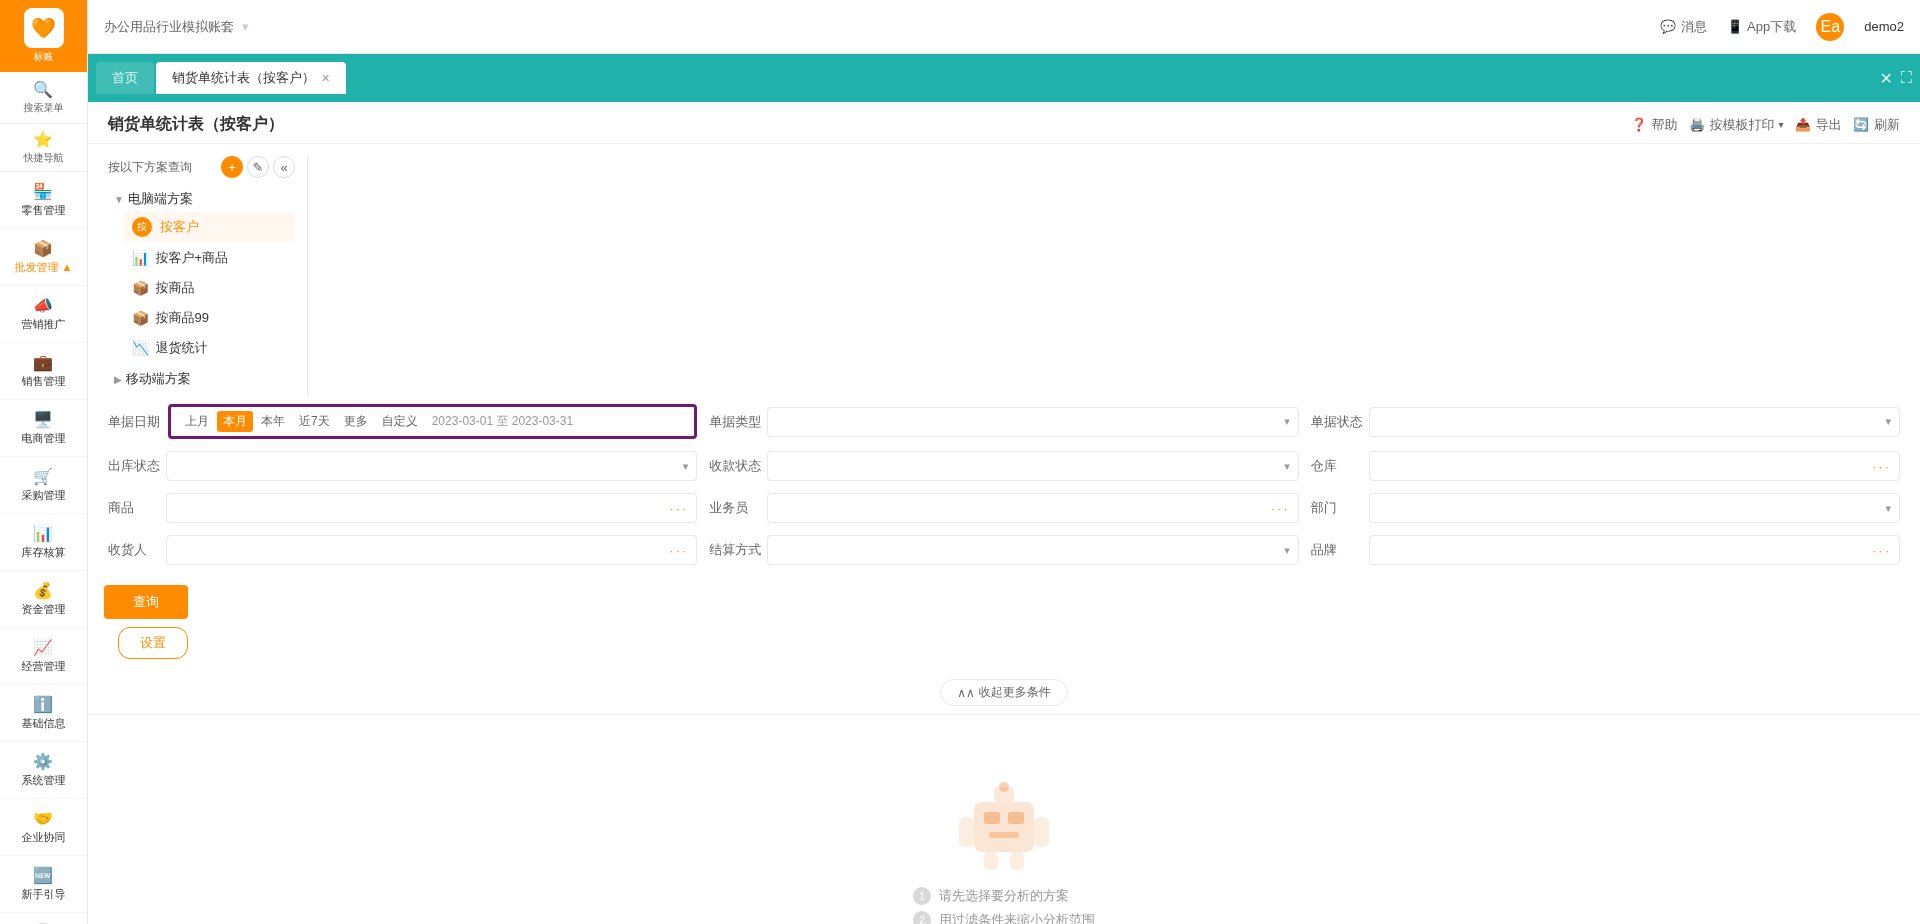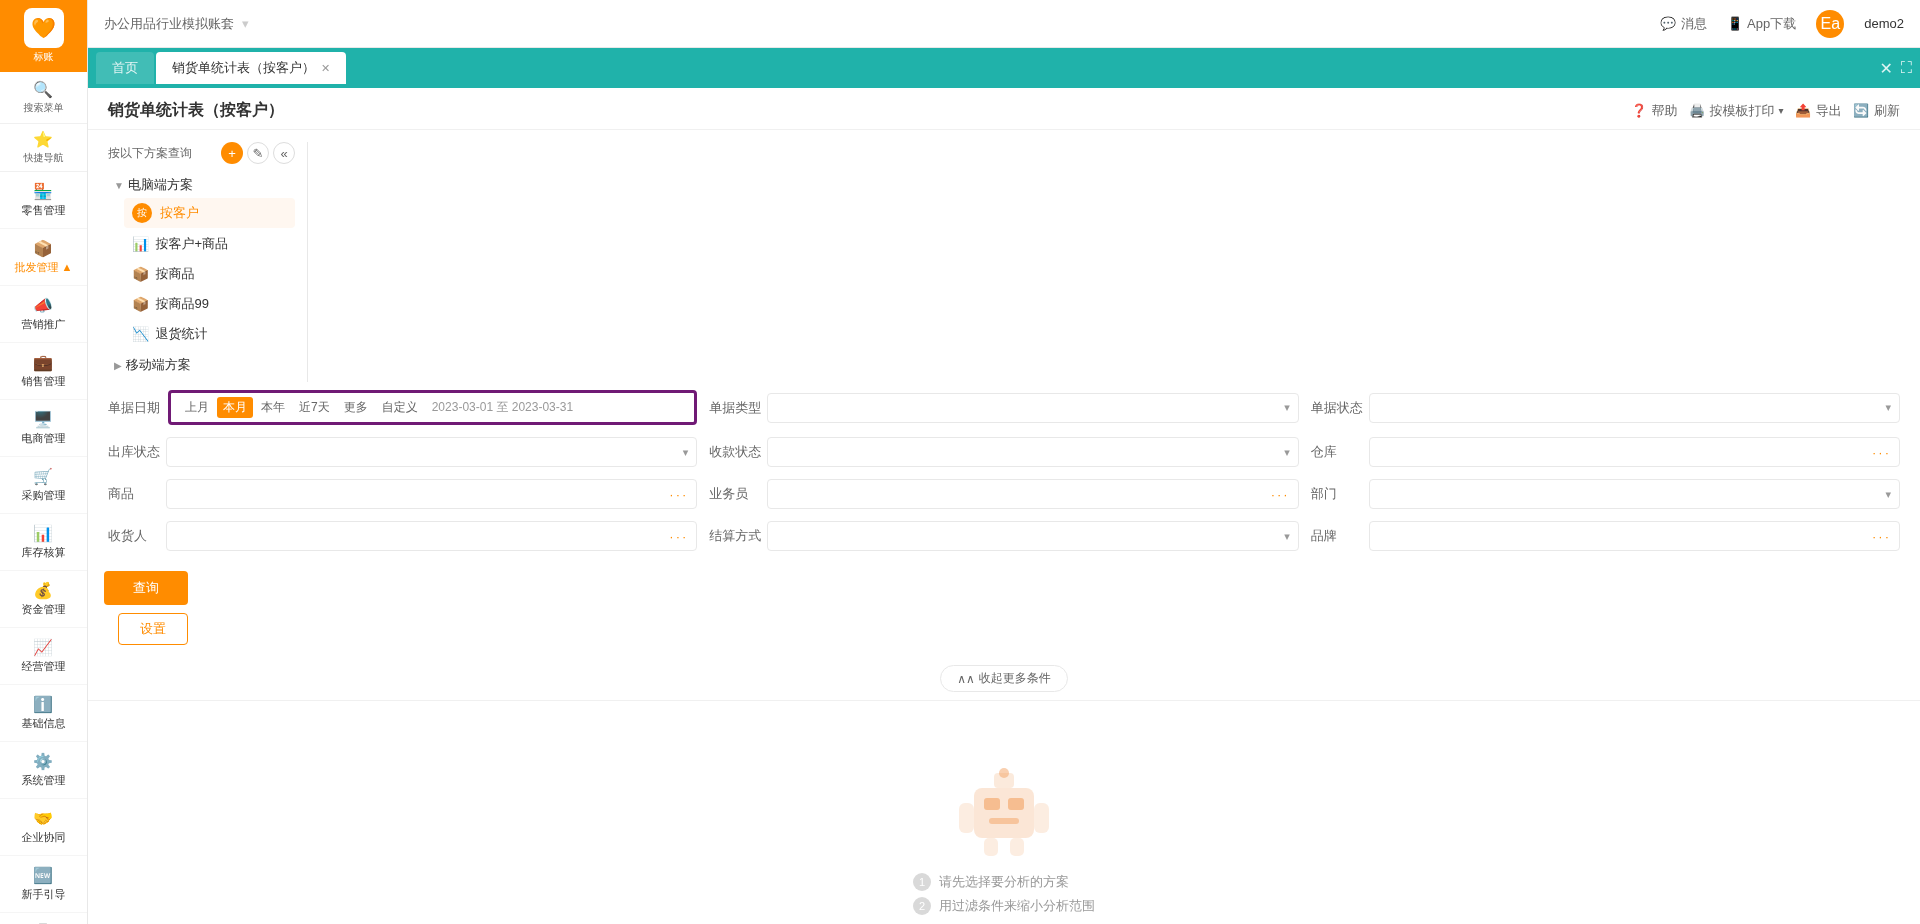--- a/index.html
+++ b/index.html
@@ -19,30 +19,30 @@
     .sidebar-menu-list { width: 100%; flex: 1; overflow-y: auto; }
     .sidebar-menu-item { width: 100%; padding: 10px 4px; display: flex; flex-direction: column; align-items: center; cursor: pointer; border-bottom: 1px solid #f5f5f5; }
     .sidebar-menu-item .m-icon { font-size: 16px; color: #ff8c00; margin-bottom: 2px; }
     .sidebar-menu-item .m-label { font-size: 11px; color: #333; text-align: center; }
     .sidebar-menu-item.active .m-label { color: #ff8c00; }
 
     
     .main { flex: 1; display: flex; flex-direction: column; overflow: hidden; }
 
     
-    .top-header { height: 48px; background: #fff; border-bottom: 1px solid #e8e8e8; display: flex; align-items: center; justify-content: space-between; padding: 0 16px; flex-shrink: 0; text-align: center; }
+    .top-header { height: 54px; background: #fff; border-bottom: 1px solid #e8e8e8; display: flex; align-items: center; justify-content: space-between; padding: 0 16px; flex-shrink: 0; text-align: center; }
     .top-header-left { display: flex; align-items: center; gap: 8px; }
     .breadcrumb-text { font-size: 13px; color: #666; }
     .breadcrumb-arrow { color: #ccc; }
     .top-header-right { display: flex; align-items: center; gap: 20px; }
     .header-action { display: flex; align-items: center; gap: 4px; cursor: pointer; color: #666; font-size: 13px; }
     .user-avatar { width: 28px; height: 28px; border-radius: 50%; background: #ff8c00; display: flex; align-items: center; justify-content: center; color: #fff; font-size: 16px; cursor: pointer; overflow: hidden; }
 
     
-    .tab-bar { height: 40px; background: #20b2aa; display: flex; align-items: center; padding: 0 8px; gap: 2px; flex-shrink: 0; }
+    .tab-bar { height: 48px; background: #20b2aa; display: flex; align-items: center; padding: 0 8px; gap: 2px; flex-shrink: 0; }
     .tab-item { height: 32px; padding: 0 16px; border-radius: 4px 4px 0 0; display: flex; align-items: center; gap: 6px; cursor: pointer; font-size: 13px; color: rgba(255,255,255,0.85); }
     .tab-item.home { background: rgba(255,255,255,0.15); }
     .tab-item.active { background: #fff; color: #333; border-radius: 4px 4px 0 0; }
     .tab-close { font-size: 11px; color: #999; cursor: pointer; }
 
     
     .page-content { flex: 1; background: #fff; overflow-y: auto; display: flex; flex-direction: column; }
     .page-header { padding: 12px 20px 8px; display: flex; align-items: center; justify-content: space-between; border-bottom: 1px solid #f0f0f0; }
     .page-title { font-size: 16px; font-weight: bold; color: #333; }
     .page-actions { display: flex; align-items: center; gap: 12px; }
@@ -81,21 +81,21 @@
     .date-tab.active { background: #ff8c00; color: #fff; }
     .date-range { font-size: 12px; color: #999; margin-left: 4px; }
     .filter-select { width: 100%; border: 1px solid #e8e8e8; border-radius: 4px; padding: 5px 8px; background: #fff; cursor: pointer; display: flex; align-items: center; justify-content: space-between; min-height: 30px; }
     .filter-select .placeholder { color: #ccc; font-size: 13px; }
     .filter-select .arrow { color: #999; font-size: 11px; }
     .filter-select .dots { color: #ff8c00; letter-spacing: 2px; }
 
     
     .action-buttons { display: flex; gap: 8px; flex-direction: column; align-items: flex-end; width: 80px; }
     .btn-query { background: #ff8c00; color: #fff; border: none; border-radius: 4px; padding: 8px 20px; cursor: pointer; font-size: 13px; width: 84px; }
-    .btn-settings { background: #fff; color: #ff8c00; border: 1px solid #ff8c00; border-radius: 4px; padding: 6px 4px; cursor: pointer; font-size: 13px; width: 70px; }
+    .btn-settings { background: #fff; color: #ff8c00; border: 1px solid #ff8c00; border-radius: 12px; padding: 6px 4px; cursor: pointer; font-size: 13px; width: 70px; }
 
     
     .collapse-bar { display: flex; justify-content: center; padding: 8px; }
     .collapse-btn { display: flex; align-items: center; gap: 4px; padding: 4px 16px; border: 1px solid #e8e8e8; border-radius: 20px; cursor: pointer; color: #666; font-size: 12px; background: #fff; }
 
     
     .empty-state { flex: 1; display: flex; flex-direction: column; align-items: center; justify-content: center; gap: 12px; padding: 40px; }
     .empty-hints { display: flex; flex-direction: column; gap: 6px; }
     .empty-hint { display: flex; align-items: center; gap: 8px; font-size: 13px; color: #999; }
     .hint-num { width: 18px; height: 18px; border-radius: 50%; background: #d9d9d9; display: flex; align-items: center; justify-content: center; font-size: 11px; color: #fff; }

